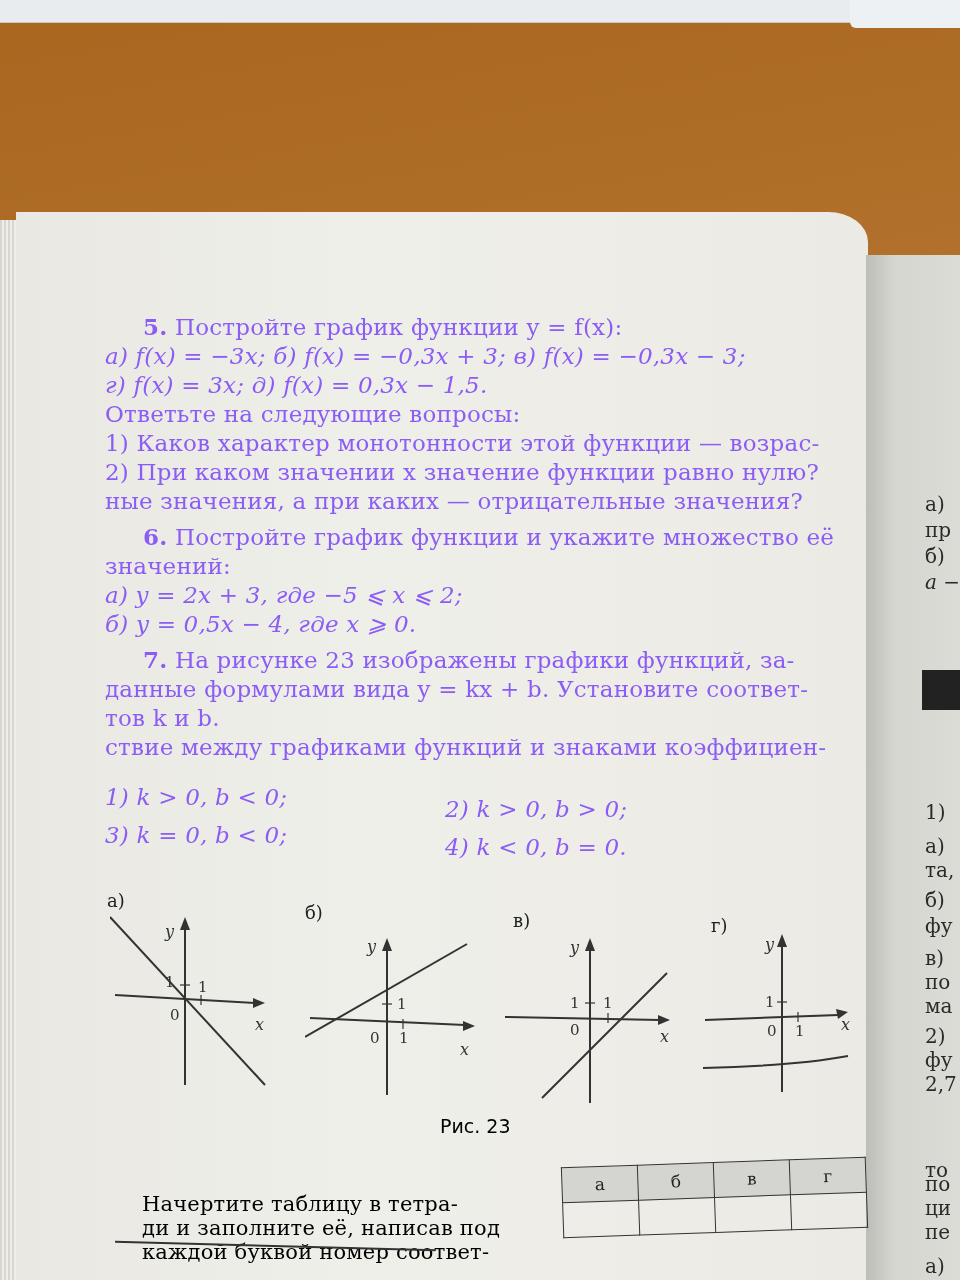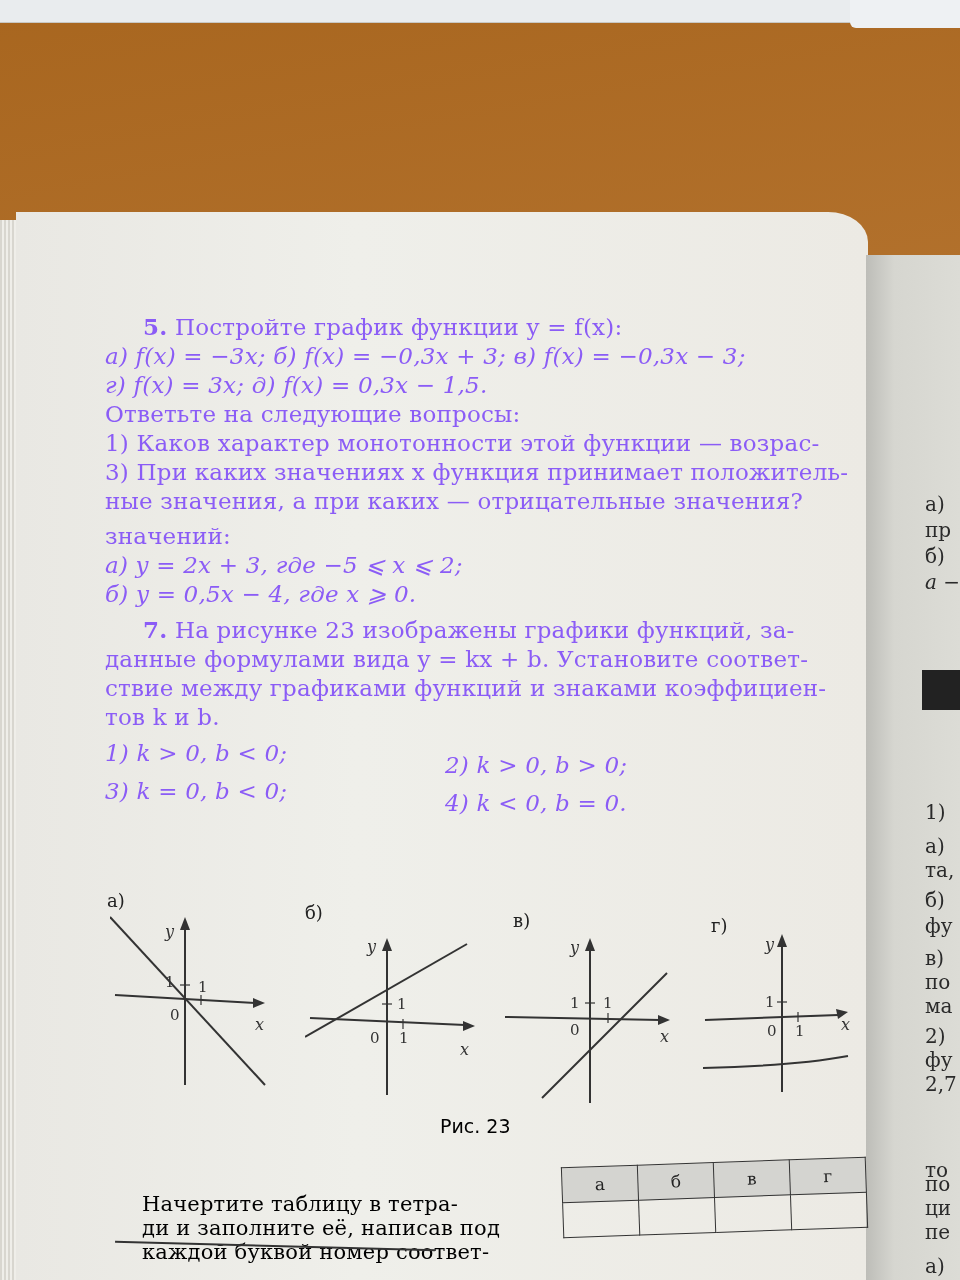--- a/index.html
+++ b/index.html
@@ -32,21 +32,21 @@
   .right-text { position:absolute; left:925px; font-size:20px; color:#2a2a2a; line-height:24px; white-space:nowrap; }
   .right-block { position:absolute; left:922px; top:670px; width:38px; height:40px; background:#222; }
 
   .content { position:absolute; left:105px; top:312px; width:765px; color:#8b5cf6; }
   .line { font-size:23px; line-height:29px; white-space:nowrap; letter-spacing:0.2px; }
   .num { font-weight:bold; }
   .indent { padding-left:38px; }
   .math { font-style:italic; }
   .gap { height:6px; }
 
-  .cond-grid { display:grid; grid-template-columns: 340px 300px; margin-top:8px; }
+  .cond-grid { display:grid; grid-template-columns: 340px 300px; margin-top:22px; }
   .cond-grid .line { line-height:26px; }
 
   .figs { position:absolute; left:105px; top:890px; width:760px; height:230px; }
   .fig { position:absolute; }
   .fig-label { position:absolute; font-size:18px; color:#222; }
   .caption { position:absolute; left:440px; top:1115px; font-family:"DejaVu Sans", sans-serif; font-size:19px; color:#000000; }
 
   .task-text { position:absolute; left:142px; top:1192px; width:390px; }
   .task-text .line { font-size:21px; line-height:24px; }
 
@@ -90,36 +90,40 @@
 <div class="content">
 
   <div class="line indent">
     <span class="num">5.</span>
     <span>Постройте график функции y = f(x):</span>
   </div>
   <div class="line math">а) f(x) = −3x;  б) f(x) = −0,3x + 3;  в) f(x) = −0,3x − 3;</div>
   <div class="line math">г) f(x) = 3x;  д) f(x) = 0,3x − 1,5.</div>
   <div class="line">Ответьте на следующие вопросы:</div>
   <div class="line">1) Каков характер монотонности этой функции — возрас-</div>
-  <div class="line">3) При каких значениях x функция принимает положитель-</div>
+  <div class="line">2) При каком значении x значение функции равно нулю?</div>
   <div class="line">ные значения, а при каких — отрицательные значения?</div>
   <div class="gap"></div>
 
+  <div class="line indent">
+    <span class="num">6.</span>
+    <span>Постройте график функции и укажите множество её</span>
+  </div>
   <div class="line">значений:</div>
   <div class="line math">а) y = 2x + 3, где −5 ⩽ x ⩽ 2;</div>
   <div class="line math">б) y = 0,5x − 4, где x ⩾ 0.</div>
   <div class="gap"></div>
 
   <div class="line indent">
     <span class="num">7.</span>
     <span>На рисунке 23 изображены графики функций, за-</span>
   </div>
   <div class="line">данные формулами вида y = kx + b. Установите соответ-</div>
+  <div class="line">тов k и b.</div>
   <div class="line">ствие между графиками функций и знаками коэффициен-</div>
-  <div class="line">тов k и b.</div>
   <div class="cond-grid">
     <div class="line math">1) k &gt; 0, b &lt; 0;</div>
     <div class="line math" style="margin-top:12px">2) k &gt; 0, b &gt; 0;</div>
     <div class="line math">3) k = 0, b &lt; 0;</div>
     <div class="line math" style="margin-top:12px">4) k &lt; 0, b = 0.</div>
   </div>
 </div>
 
 <div class="figs">
 

